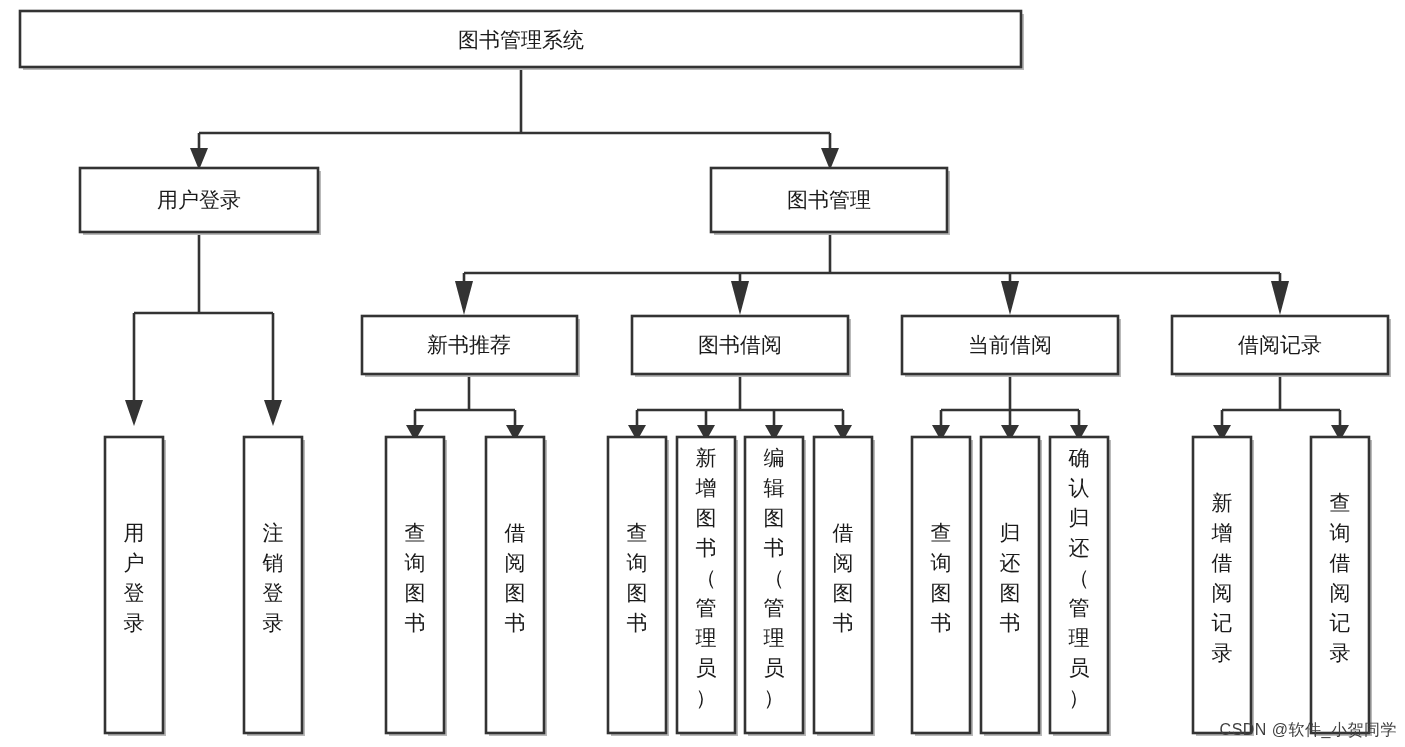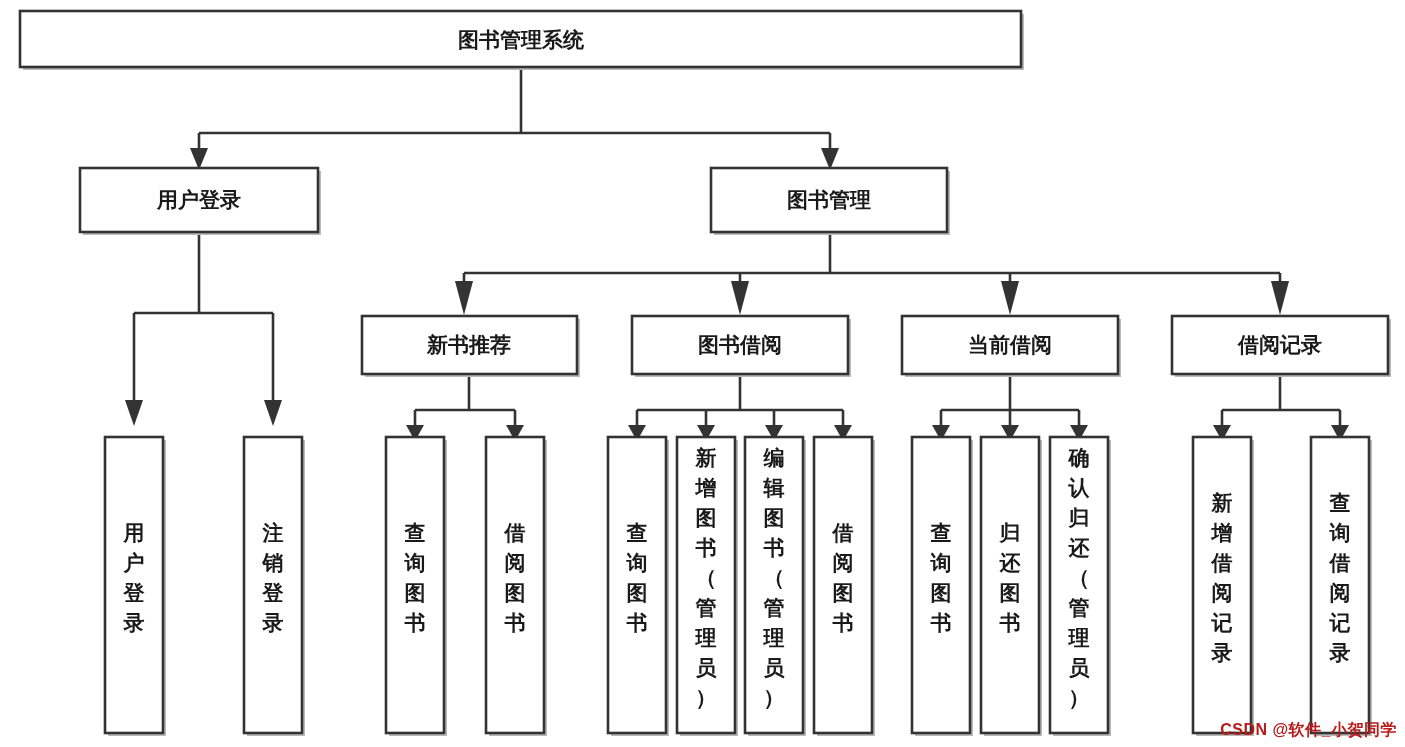--- a/index.html
+++ b/index.html
@@ -13,21 +13,20 @@
     font-family: "Liberation Sans", "DejaVu Sans", sans-serif;
     overflow: hidden;
     position: relative;
   }
   #diagram-root {
     position: absolute;
     left: 0;
     top: 0;
     width: 1405px;
     height: 747px;
-    font-weight: bold;
   }
   svg.flow {
     display: block;
     width: 1405px;
     height: 747px;
   }
   .node-rect {
     fill: #ffffff;
     stroke: #333333;
     stroke-width: 2.6;
@@ -58,21 +57,21 @@
     font-size: 21px;
     fill: #1a1a1a;
     text-anchor: middle;
   }
   .watermark {
     position: absolute;
     right: 8px;
     bottom: 6px;
     font-family: "Liberation Sans", "DejaVu Sans", sans-serif;
     font-size: 16px;
-    color: #b91c1c;
+    color: #404040;
     white-space: nowrap;
     letter-spacing: 0.5px;
     user-select: none;
   }
 </style>
 </head>
 <body>
 
 <div id="diagram-root">
   <svg class="flow" viewBox="0 0 1405 747" xmlns="http://www.w3.org/2000/svg">

